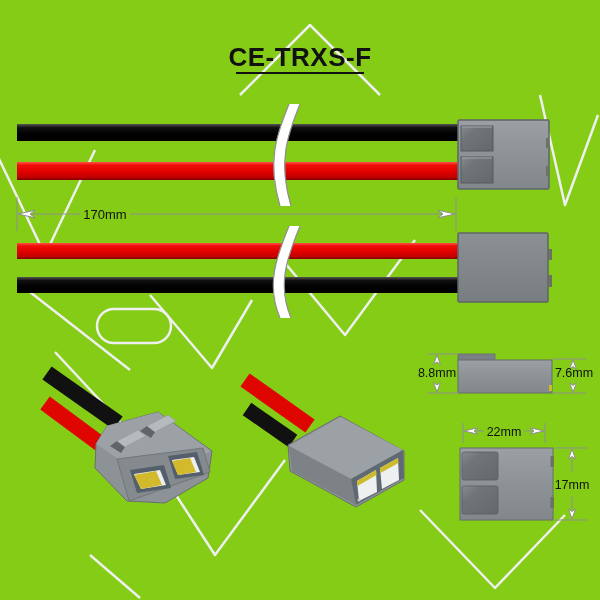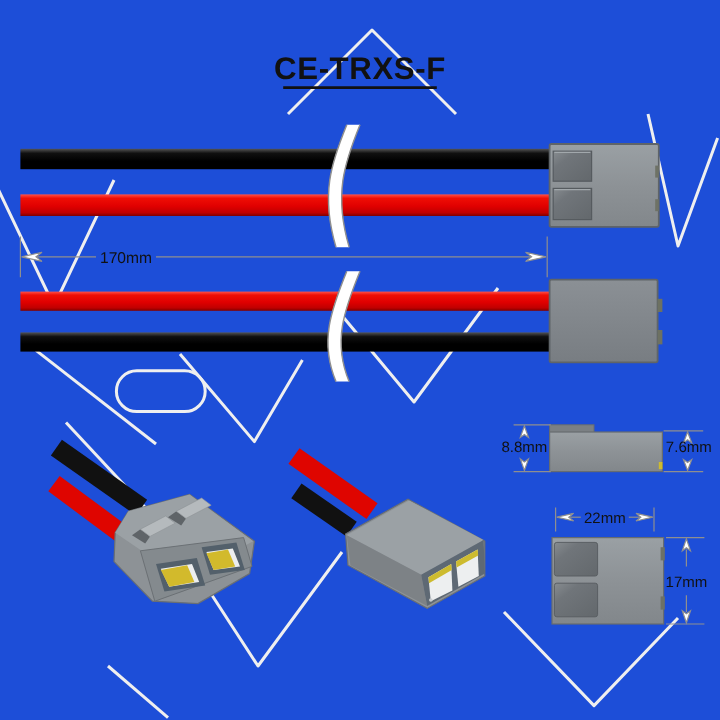--- a/index.html
+++ b/index.html
@@ -1,16 +1,16 @@
 <!DOCTYPE html>
 <html><head>
 <meta charset="utf-8">
 <style>
   html,body{margin:0;padding:0;background:#ffffff;}
-  .stage{position:relative;width:600px;height:600px;background:#1d4ed8;overflow:hidden;
+  .stage{position:relative;width:600px;height:600px;background:#84cc16;overflow:hidden;
          font-family:"Liberation Sans", sans-serif;}
   svg{display:block;}
   text{font-family:"Liberation Sans", sans-serif;fill:#111111;}
   .title-text{font-size:26px;font-weight:bold;letter-spacing:0.5px;}
   .dim-text{font-size:13px;}
   .dim-text-sm{font-size:12.5px;}
   .dimline{stroke:#8f8f8f;stroke-width:1;fill:none;}
   .arrow{fill:#ffffff;stroke:#8f8f8f;stroke-width:1;}
   .wm{stroke:#efefef;stroke-width:2.5;fill:none;stroke-linejoin:round;}
   .break-stroke{stroke:#8f8f8f;stroke-width:1.2;fill:none;}

